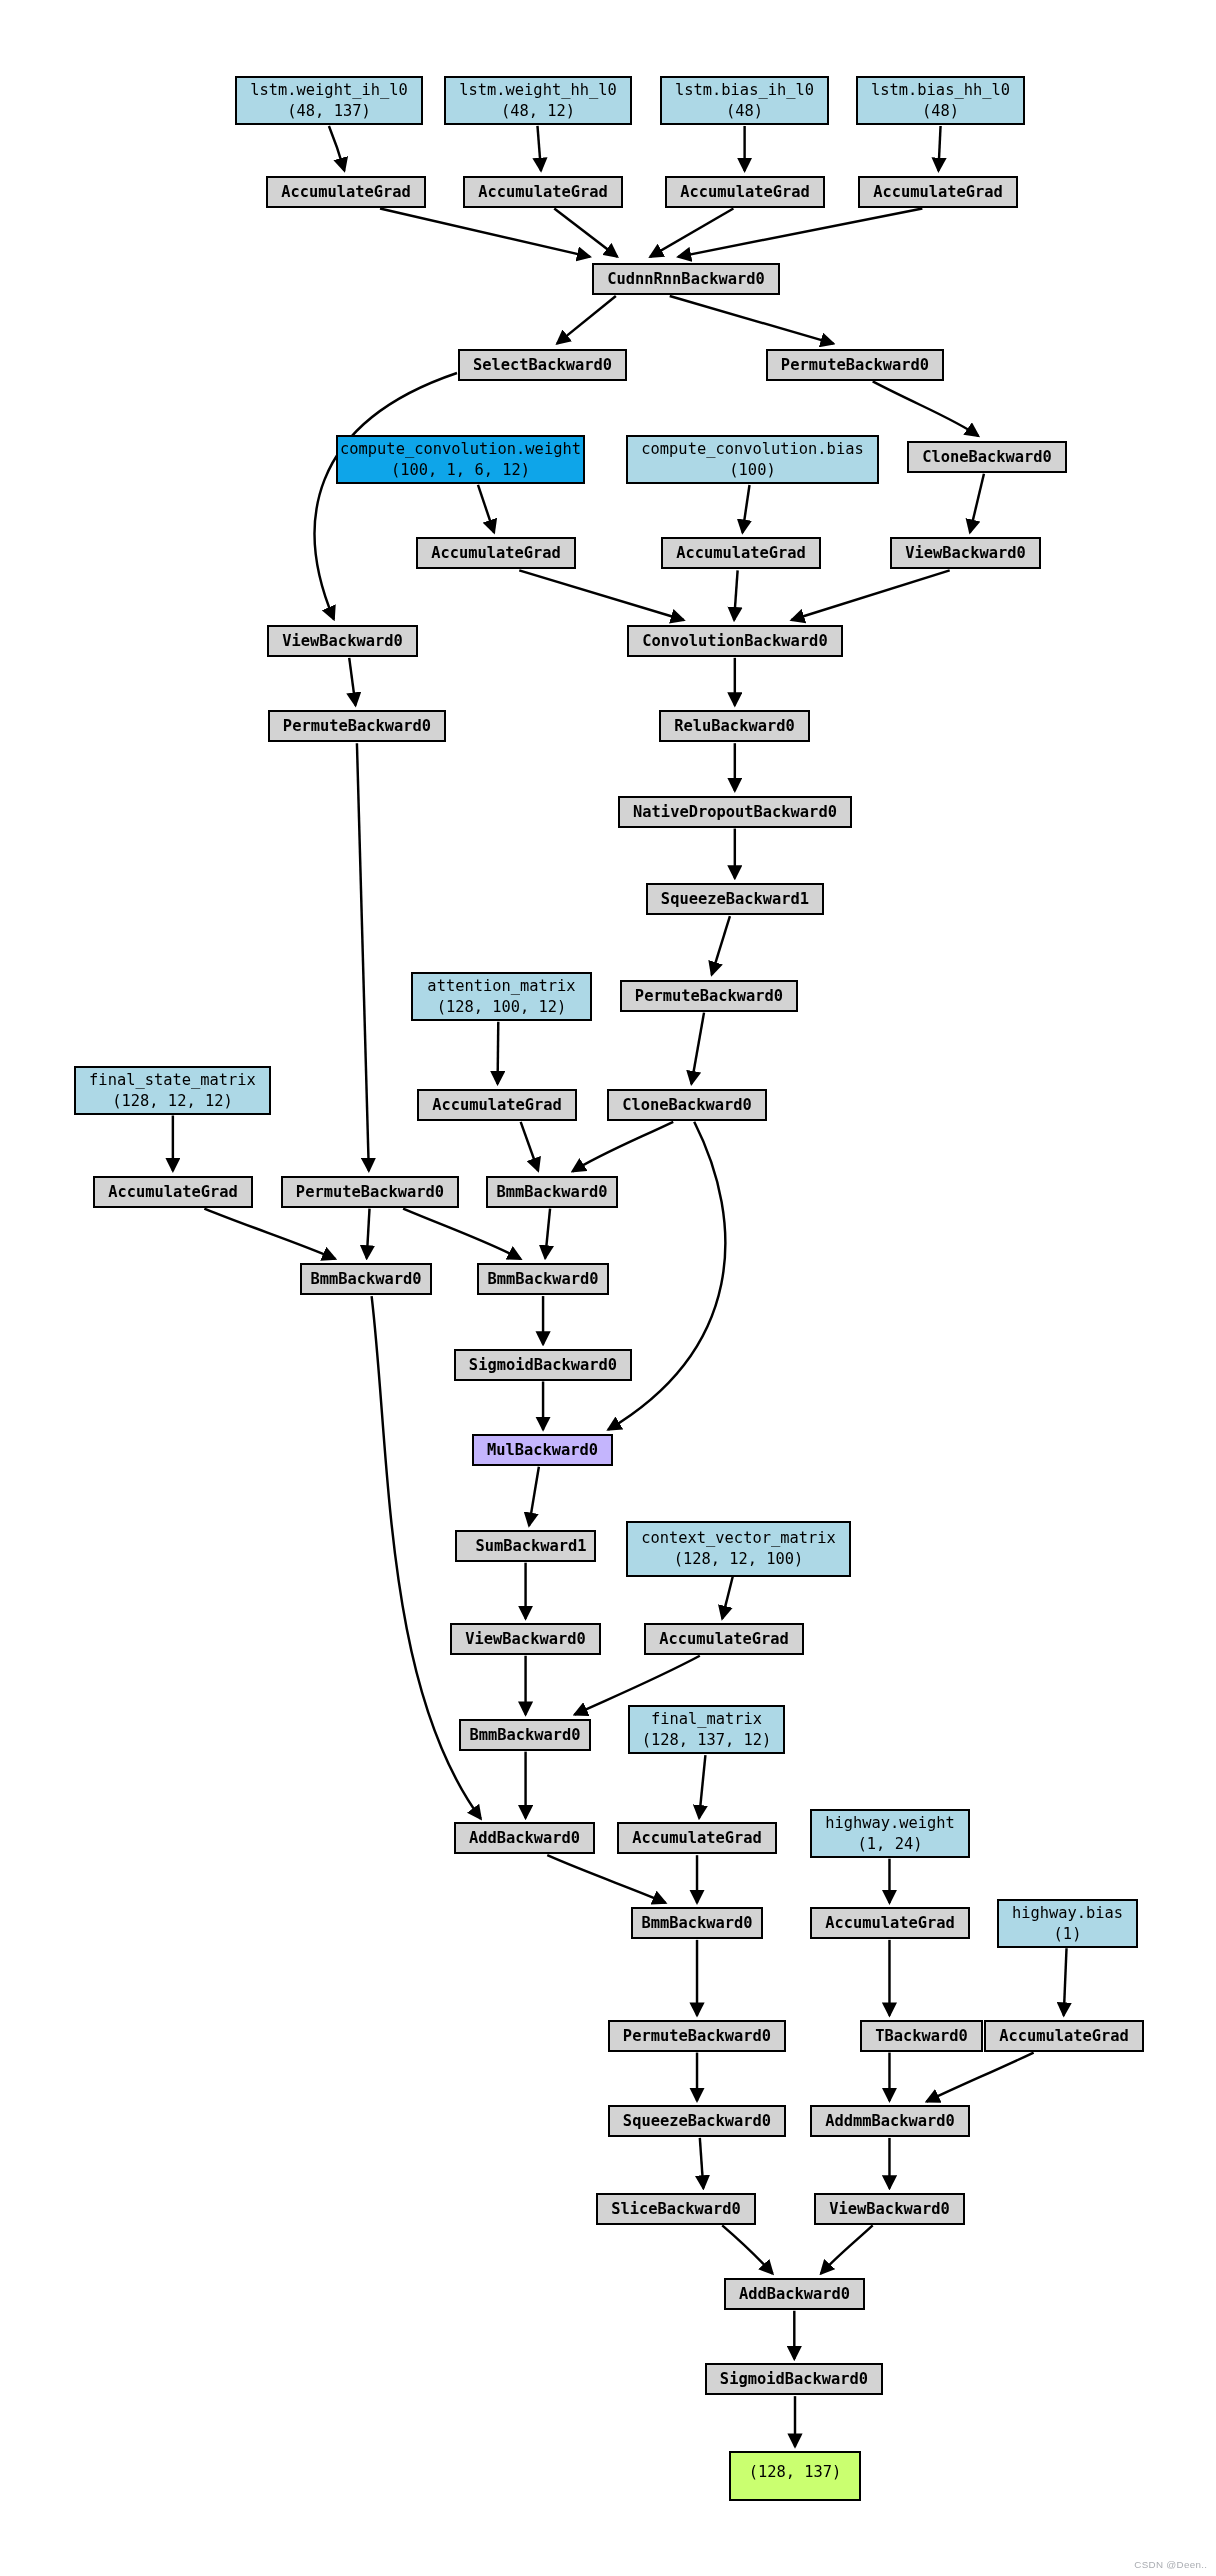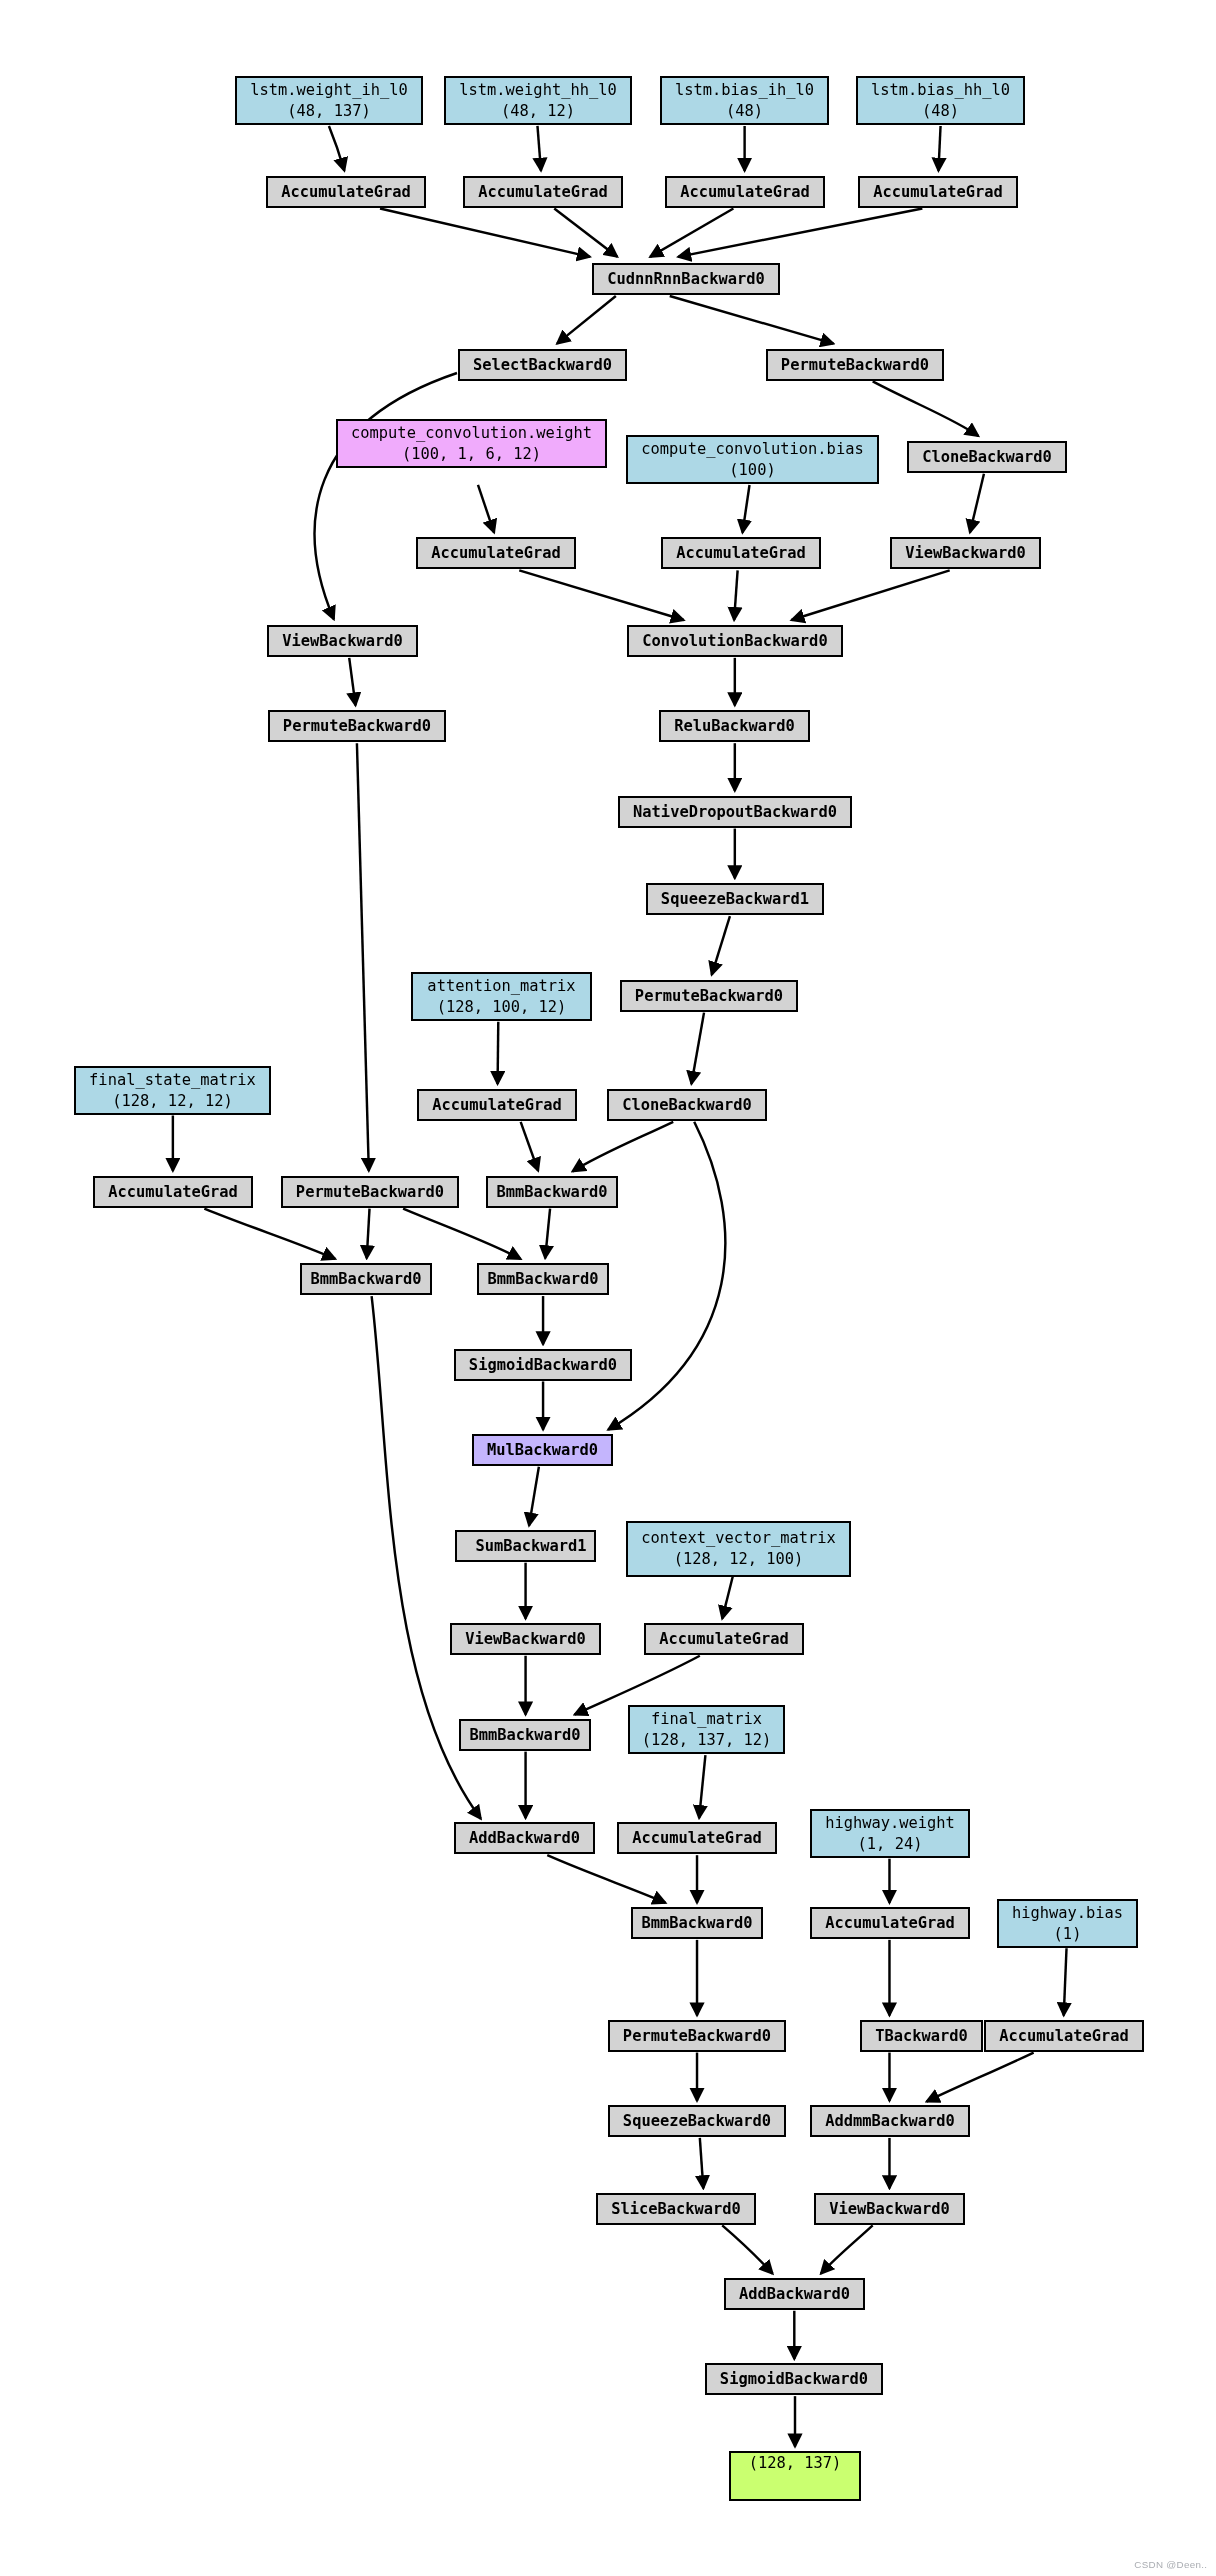--- a/index.html
+++ b/index.html
@@ -11,21 +11,21 @@
     overflow:hidden;
   }
   #edge-layer{position:absolute;left:0;top:0;width:1217px;height:2576px;}
   .node{
     position:absolute;box-sizing:border-box;
     display:flex;flex-direction:column;align-items:center;justify-content:center;
     font-size:15.4px;line-height:21px;color:#000;text-align:center;white-space:nowrap;
   }
   .node.op{border:2.1px solid #000;height:32px;font-weight:bold;}
   .node.param{border:2.8px solid #000;height:49px;}
-  .node.output{border:2.8px solid #000;height:50px;justify-content:flex-start;padding-bottom:6.3px;}
+  .node.output{border:2.8px solid #000;height:50px;justify-content:center;padding-bottom:6.3px;}
   .watermark{
     position:absolute;right:9.8px;bottom:5.6px;
     font-family:"Liberation Sans","DejaVu Sans",sans-serif;
     font-size:9.8px;color:#aaadb2;letter-spacing:0.3px;
   }
 </style>
 </head>
 <body>
 
 <div id="canvas">
@@ -128,21 +128,21 @@
       </div>
       <div class="node op" style="left: 548px; top: 263px; width: 188px; height: 32px; background: rgb(211, 211, 211); margin-left: 44px;">
         <div>CudnnRnnBackward0</div>
       </div>
       <div class="node op" style="left: 458px; top: 349px; width: 169px; height: 32px; background: rgb(211, 211, 211);">
         <div>SelectBackward0</div>
       </div>
       <div class="node op" style="left: 766px; top: 349px; width: 178px; height: 32px; background: rgb(211, 211, 211);">
         <div>PermuteBackward0</div>
       </div>
-      <div class="node param" style="left: 336px; top: 419px; width: 271px; height: 49px; background: #f0abfc;">
+      <div class="node param" style="left: 336px; top: 435px; width: 249px; height: 49px; background: #0ea5e9;">
         <div>compute_convolution.weight</div>
         <div>(100, 1, 6, 12)</div>
       </div>
       <div class="node param" style="left: 626px; top: 435px; width: 253px; height: 49px; background: rgb(173, 216, 230);">
         <div>compute_convolution.bias</div>
         <div>(100)</div>
       </div>
       <div class="node op" style="left: 907px; top: 441px; width: 160px; height: 32px; background: rgb(211, 211, 211);">
         <div>CloneBackward0</div>
       </div>

